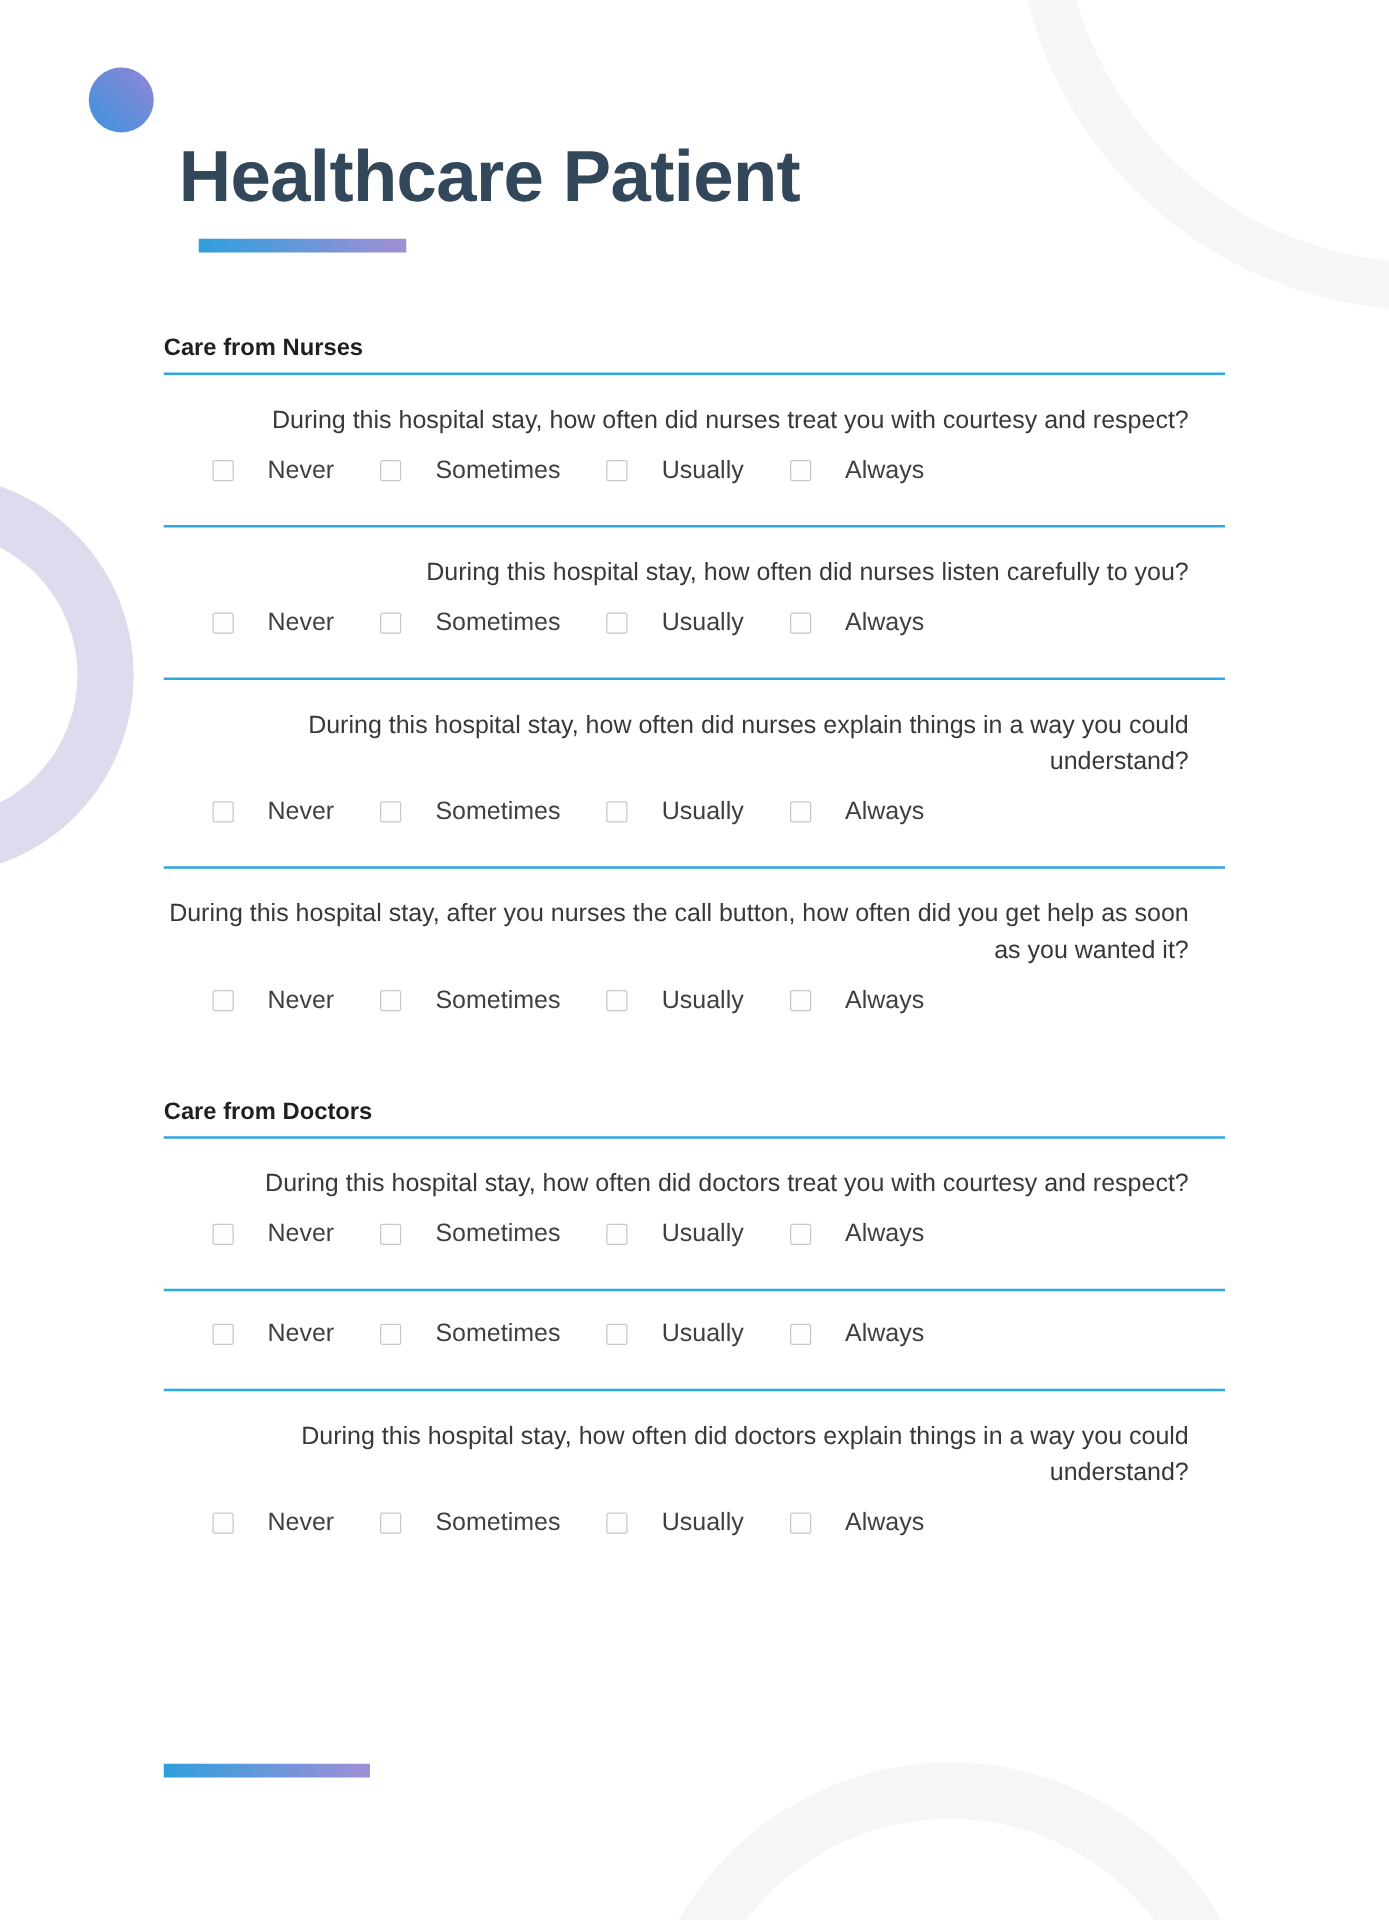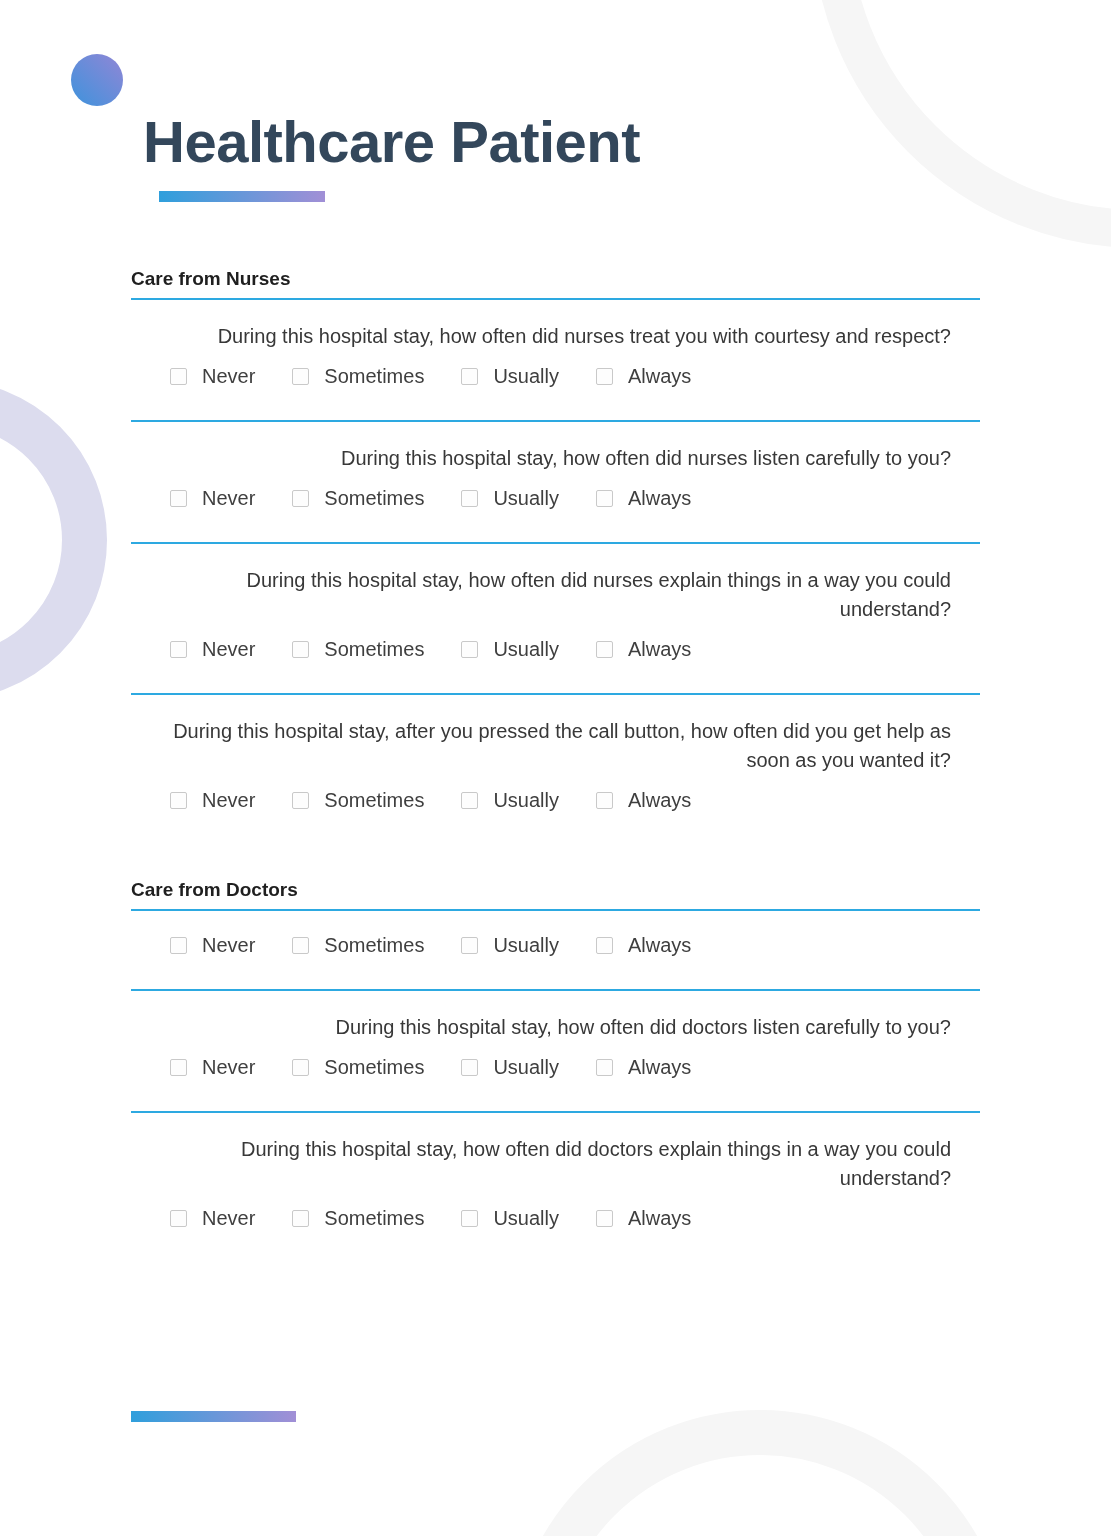--- a/index.html
+++ b/index.html
@@ -51,21 +51,21 @@
   }
   .survey-section + .survey-section{ margin-top:35px; }
 
   .question{ padding:22px 0 32px;text-align:right; }
   .q-divider{ height:2px; background:var(--divider-blue); }
   .q-text{
     margin:0 0 13px; font-size:20px; line-height:29px; color:#383838;
     max-width:820px;
   }
   .options{ display:flex; align-items:center; column-gap:37px; padding-left:39px; }
-  .option{ display:flex; align-items:center; gap:15px; cursor:pointer; }
+  .option{ display:flex; align-items:center; gap:27px; cursor:pointer; }
   .checkbox{
     width:17px; height:17px; flex:0 0 auto;
     border:1px solid #c9c9c9; border-radius:2px; background:#fdfdfd;
   }
   .option-label{ font-size:20px; color:#3f3f3f; line-height:24px; }
 
   .bottom-bar{
     position:absolute; z-index:1; left:131px; top:1411px; width:165px; height:11px;
     background:linear-gradient(to right, var(--accent-blue), var(--accent-purple));
   }
@@ -158,21 +158,21 @@
   </label>
 
   <label class="option">
     <span class="checkbox"></span>
     <span class="option-label">Always</span>
   </label>
 </div>
   </div>
 <div class="q-divider"></div>
   <div class="question">
-    <p class="q-text">During this hospital stay, after you pressed the call button, how often did you get help as soon as you wanted it?</p>
+    <p class="q-text">During this hospital stay, after you nurses the call button, how often did you get help as soon as you wanted it?</p>
     <div class="options">
   <label class="option">
     <span class="checkbox"></span>
     <span class="option-label">Never</span>
   </label>
 
   <label class="option">
     <span class="checkbox"></span>
     <span class="option-label">Sometimes</span>
   </label>
@@ -188,45 +188,45 @@
   </label>
 </div>
   </div>
 </div>
   </section>
 
   <section class="survey-section">
     <h3 class="section-heading">Care from Doctors</h3>
     <div class="questions">
   <div class="question">
-    <div class="options">
-  <label class="option">
-    <span class="checkbox"></span>
-    <span class="option-label">Never</span>
-  </label>
-
-  <label class="option">
-    <span class="checkbox"></span>
-    <span class="option-label">Sometimes</span>
-  </label>
-
-  <label class="option">
-    <span class="checkbox"></span>
-    <span class="option-label">Usually</span>
-  </label>
-
-  <label class="option">
-    <span class="checkbox"></span>
-    <span class="option-label">Always</span>
-  </label>
-</div>
-  </div>
-<div class="q-divider"></div>
-  <div class="question">
-    <p class="q-text">During this hospital stay, how often did doctors listen carefully to you?</p>
+    <p class="q-text">During this hospital stay, how often did doctors treat you with courtesy and respect?</p>
+    <div class="options">
+  <label class="option">
+    <span class="checkbox"></span>
+    <span class="option-label">Never</span>
+  </label>
+
+  <label class="option">
+    <span class="checkbox"></span>
+    <span class="option-label">Sometimes</span>
+  </label>
+
+  <label class="option">
+    <span class="checkbox"></span>
+    <span class="option-label">Usually</span>
+  </label>
+
+  <label class="option">
+    <span class="checkbox"></span>
+    <span class="option-label">Always</span>
+  </label>
+</div>
+  </div>
+<div class="q-divider"></div>
+  <div class="question">
     <div class="options">
   <label class="option">
     <span class="checkbox"></span>
     <span class="option-label">Never</span>
   </label>
 
   <label class="option">
     <span class="checkbox"></span>
     <span class="option-label">Sometimes</span>
   </label>

